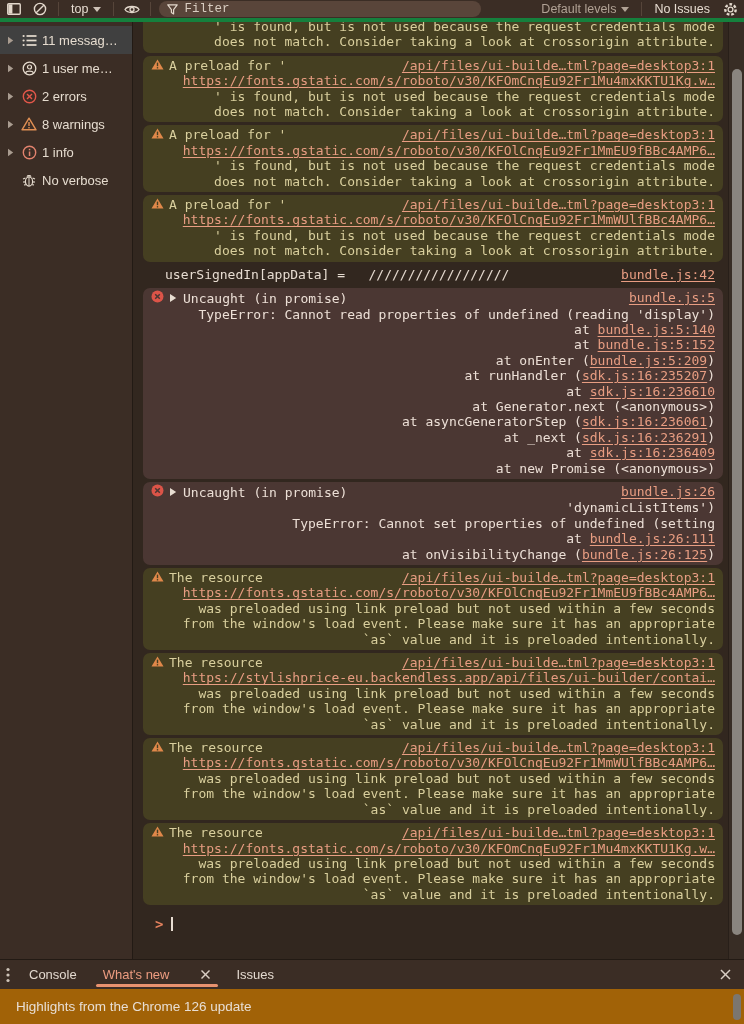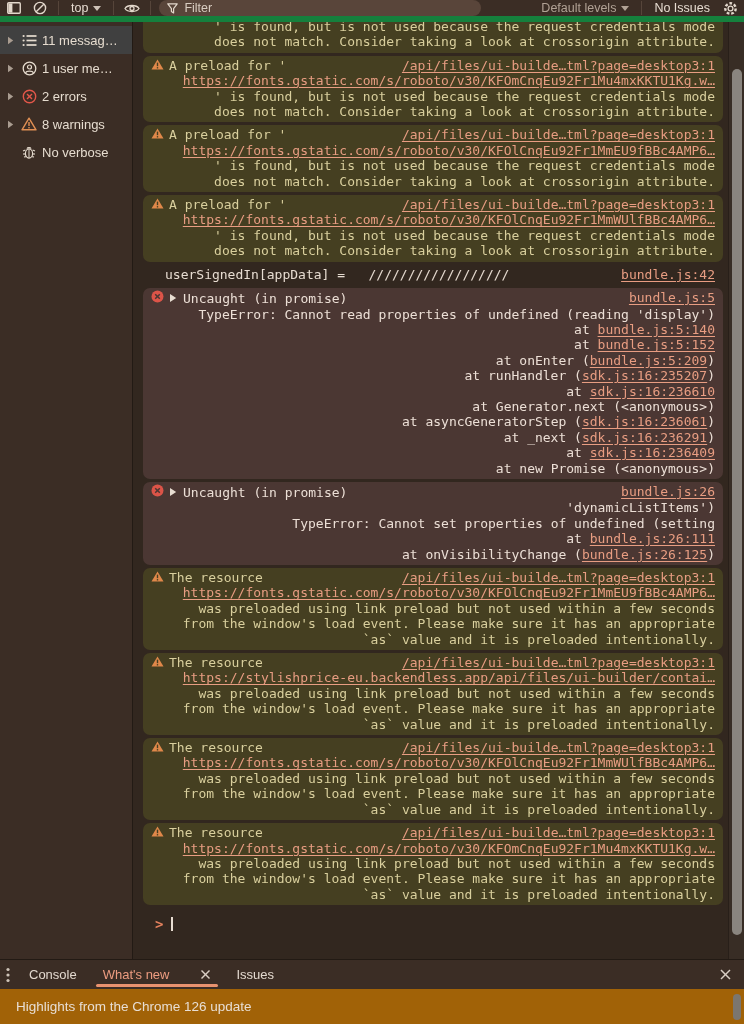--- a/index.html
+++ b/index.html
@@ -2,29 +2,29 @@
 <html><head>
 <meta charset="utf-8">
 <style>
   * { margin:0; padding:0; box-sizing:border-box; }
   html,body { width:744px; height:1024px; overflow:hidden; background:#32271f; }
   body { font-family:"Liberation Sans", sans-serif; }
 
   .devtools { width:744px; height:1024px; display:flex; flex-direction:column; background:#32271f; }
 
   
-  .toolbar { height:22px; flex:0 0 22px; background:#3b2d25; border-bottom:6px solid #15803d;
+  .toolbar { height:22px; flex:0 0 22px; background:#3b2d25; border-bottom:4px solid #15803d;
              display:flex; align-items:center; padding:0 4px; gap:6px; }
   .tb-icon { display:inline-flex; align-items:center; justify-content:center; width:20px; height:18px; cursor:pointer; }
   .tb-sep { width:1px; height:14px; background:#56453a; margin:0 2px; }
   .tb-drop { display:flex; align-items:center; gap:5px; color:#e7dcd1; font-size:12.5px; padding:0 4px; cursor:pointer; }
   .tb-drop .caret { width:0; height:0; border-left:4px solid transparent; border-right:4px solid transparent; border-top:5px solid #cfc3b8; }
   .filter-pill { flex:1 1 auto; max-width:322px; height:16px; background:#59453a; border-radius:8px;
                  display:flex; align-items:center; gap:6px; padding:0 8px; }
-  .filter-pill input { background:transparent; border:none; outline:none; color:#e7dcd1; font-size:12.5px; width:100%; font-family:Liberation Sans, sans-serif; }
+  .filter-pill input { background:transparent; border:none; outline:none; color:#e7dcd1; font-size:12.5px; width:100%; font-family:Liberation Mono, monospace; }
   .filter-pill input::placeholder { color:#d9cdc1; opacity:1; }
   .tb-right { margin-left:auto; display:flex; align-items:center; gap:6px; }
   .levels { color:#b1a295; }
   .no-issues { color:#e7dcd1; font-size:12.5px; padding:0 4px; cursor:pointer; }
 
   
   .main { flex:1 1 auto; display:flex; min-height:0; }
 
   
   .sidebar { flex:0 0 133px; width:133px; background:#3b2d25; border-right:1px solid #221a14; padding-top:4px; }
@@ -198,20 +198,35 @@
           <span class="sb-icon">
             <svg width="16" height="14" viewBox="0 0 16 14">
               <path d="M8 1.2 L15 12.8 H1 Z" fill="none" stroke="#e08f54" stroke-width="1.4" stroke-linejoin="round"></path>
               <rect x="7.3" y="5" width="1.4" height="4" fill="#e08f54"></rect>
               <rect x="7.3" y="10" width="1.4" height="1.4" fill="#e08f54"></rect>
             </svg>
           </span>
           <span class="sb-label">8 warnings</span>
         </div>
         <div class="sb-item">
+          <span class="sb-arrow">
+            <svg width="7" height="9" viewBox="0 0 7 9">
+              <path d="M1 0.8 L6.2 4.5 L1 8.2 Z" fill="#a99c90"></path>
+            </svg>
+          </span>
+          <span class="sb-icon">
+            <svg width="15" height="15" viewBox="0 0 15 15">
+              <circle cx="7.5" cy="7.5" r="6.2" fill="none" stroke="#e2836e" stroke-width="1.4"></circle>
+              <rect x="6.8" y="6.5" width="1.5" height="4.5" fill="#e2836e"></rect>
+              <rect x="6.8" y="3.8" width="1.5" height="1.5" fill="#e2836e"></rect>
+            </svg>
+          </span>
+          <span class="sb-label">1 info</span>
+        </div>
+        <div class="sb-item">
           <span class="sb-arrow"></span>
           <span class="sb-icon">
             <svg width="14" height="15" viewBox="0 0 14 15">
               <ellipse cx="7" cy="8.5" rx="3.6" ry="4.6" fill="none" stroke="#e6dccf" stroke-width="1.2"></ellipse>
               <path d="M5 3.6 C5.5 2.2 8.5 2.2 9 3.6" fill="none" stroke="#e6dccf" stroke-width="1.2"></path>
               <line x1="7" y1="4.2" x2="7" y2="12.8" stroke="#e6dccf" stroke-width="1"></line>
               <line x1="1" y1="6" x2="3.4" y2="5" stroke="#e6dccf" stroke-width="1.1"></line>
               <line x1="1" y1="9" x2="3.4" y2="9" stroke="#e6dccf" stroke-width="1.1"></line>
               <line x1="2" y1="12" x2="3.8" y2="11.6" stroke="#e6dccf" stroke-width="1.1"></line>
               <line x1="13" y1="6" x2="10.6" y2="5" stroke="#e6dccf" stroke-width="1.1"></line>

